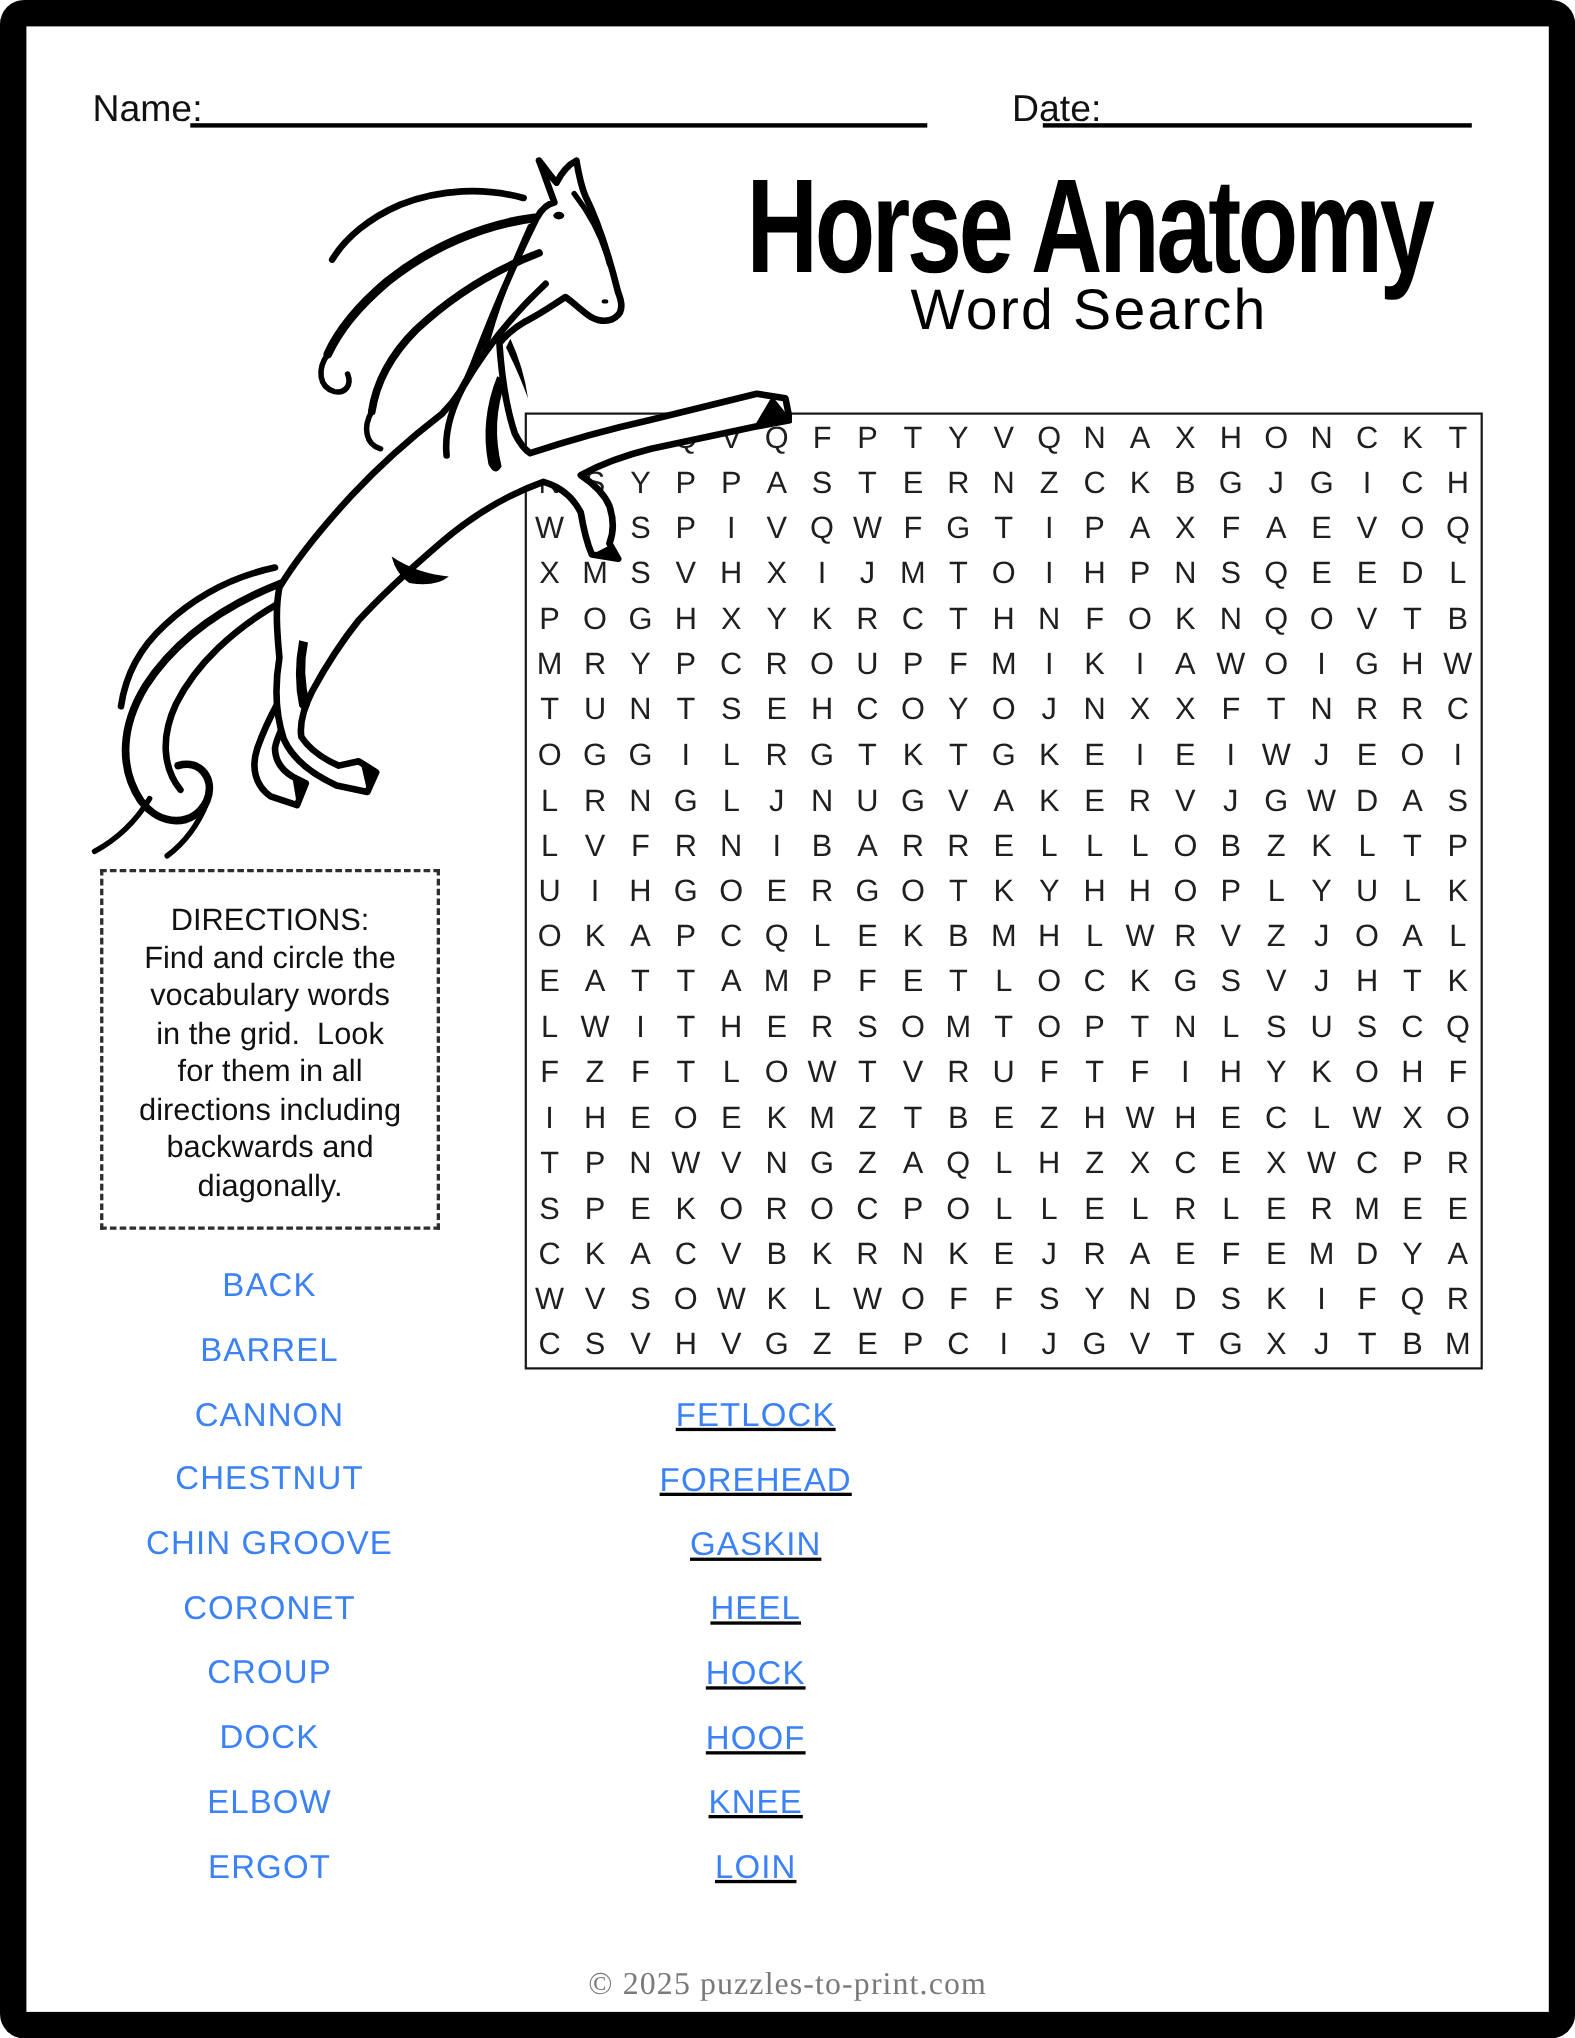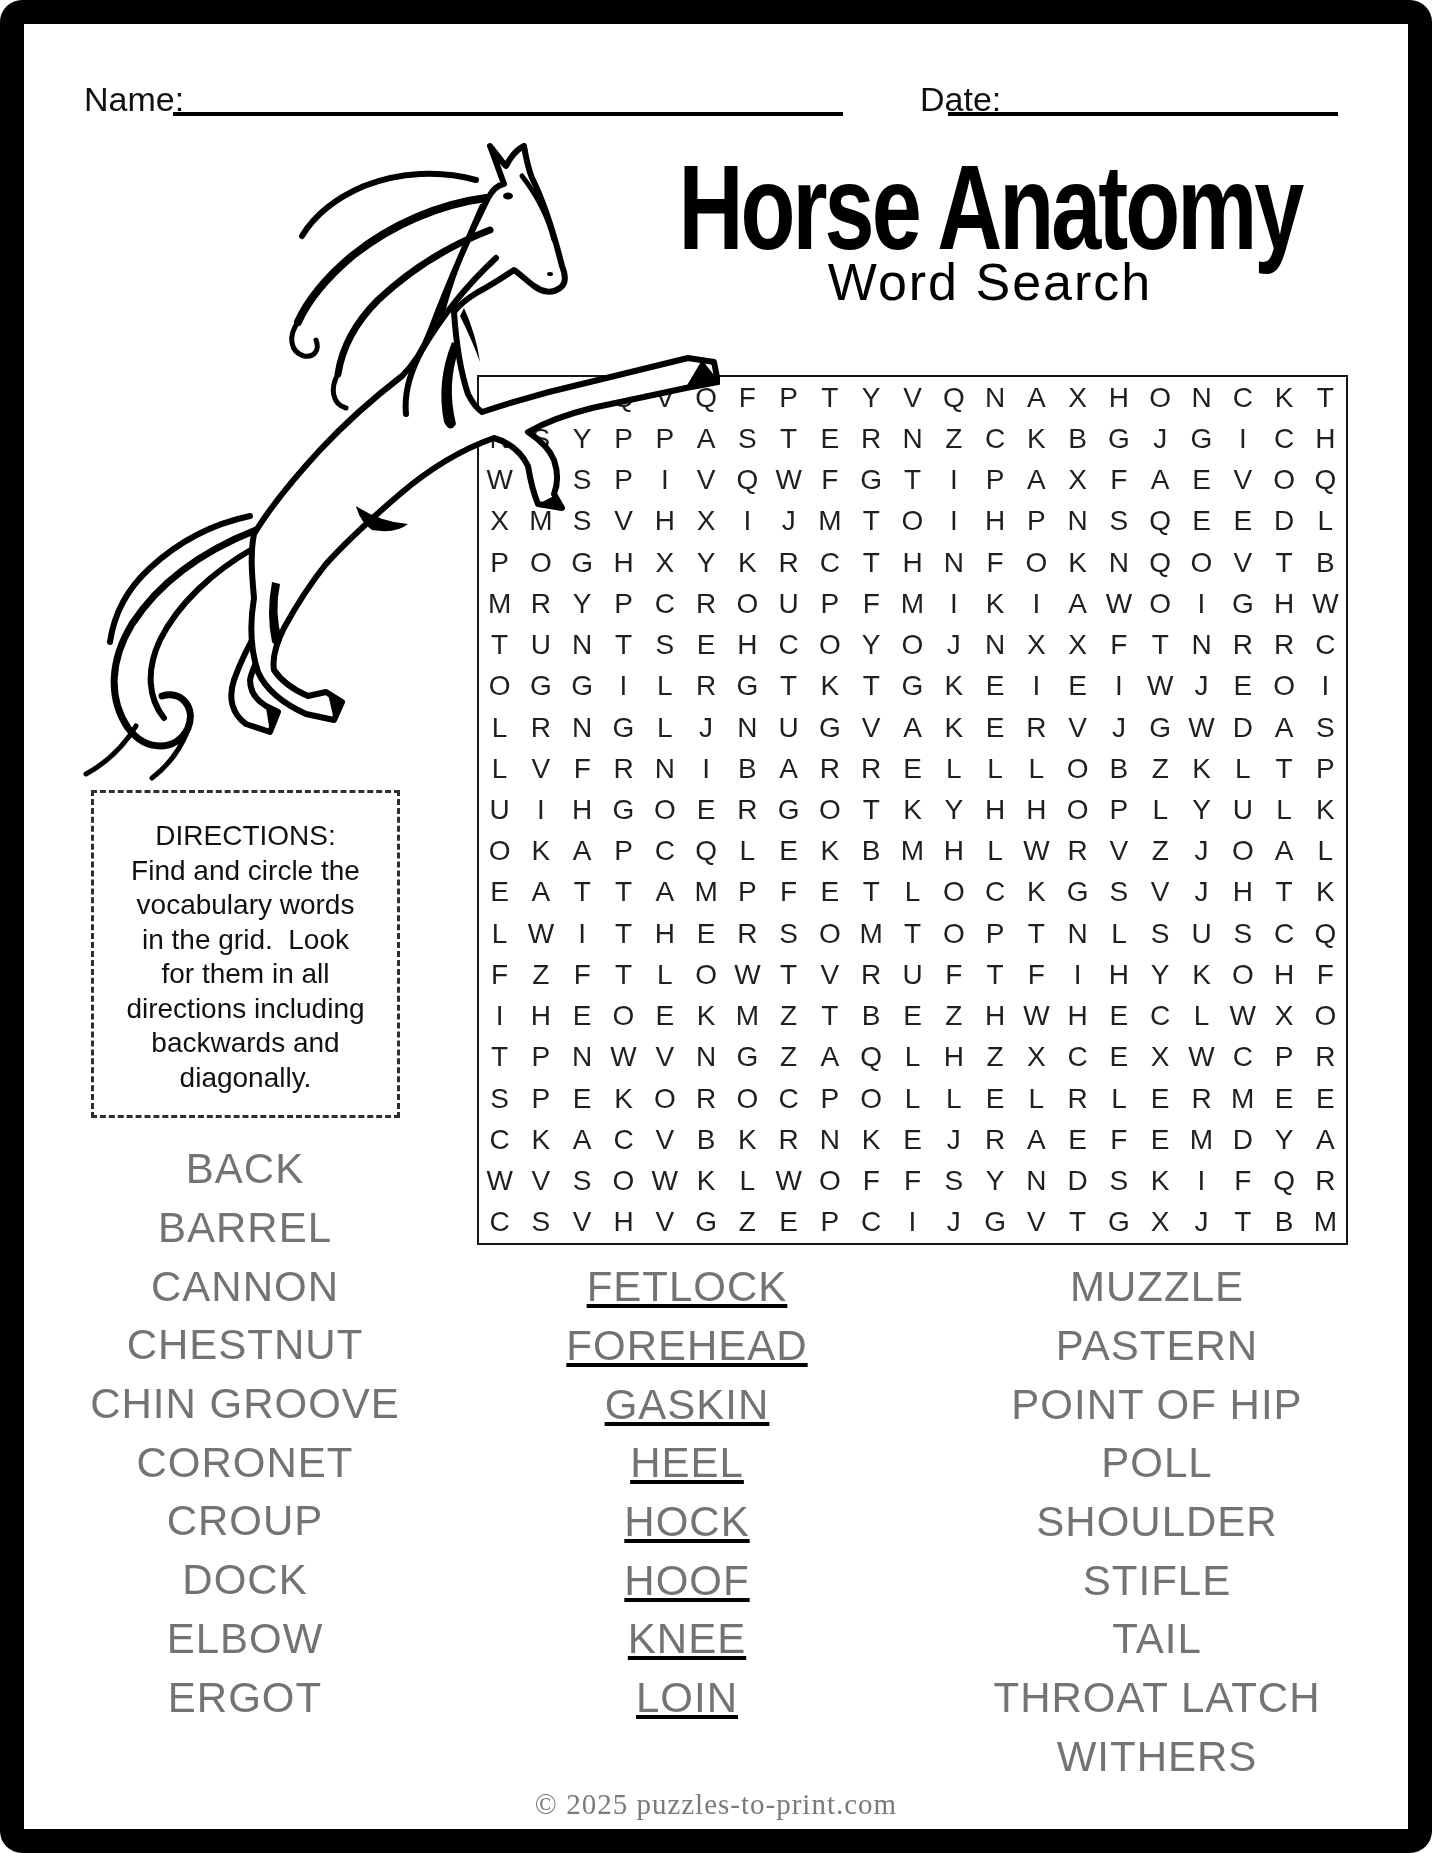--- a/index.html
+++ b/index.html
@@ -17,21 +17,21 @@
            border:2px solid #161616;display:grid;grid-template-columns:repeat(21,1fr);
            grid-template-rows:repeat(21,1fr);z-index:2;}
   .ws-cell{display:flex;align-items:center;justify-content:center;font-size:28px;color:#1f1f1f;}
   .horse{position:absolute;left:20px;top:90px;width:700px;height:700px;z-index:6;pointer-events:none;}
   .directions{position:absolute;left:91px;top:790px;width:309px;height:328px;box-sizing:border-box;
               border:3px dashed #2e2e2e;text-align:center;padding-top:26px;font-size:28px;
               line-height:34.5px;color:#111;}
   .dir-line{white-space:pre;}
   .word-col{position:absolute;width:340px;}
   .word-item{height:58.7px;display:flex;align-items:center;justify-content:center;
-             font-size:42px;letter-spacing:1px;color:#737373;white-space:pre;}
+             font-size:30px;letter-spacing:1px;color:#3b82f6;white-space:pre;}
   #col1{left:75px;top:1140px;}
   #col2{left:517px;top:1258px;text-decoration:underline;}
   #col3{left:987px;top:1258px;}
   .footer{position:absolute;left:0;top:1788px;width:100%;text-align:center;
           font-family:"Liberation Serif",serif;font-size:29px;color:#7a7a7a;letter-spacing:1px;}
 </style>
 </head>
 <body>
 
 <div class="page">
@@ -570,26 +570,15 @@
   <div class="word-col" id="col2">
       <div class="word-item">FETLOCK</div>
       <div class="word-item">FOREHEAD</div>
       <div class="word-item">GASKIN</div>
       <div class="word-item">HEEL</div>
       <div class="word-item">HOCK</div>
       <div class="word-item">HOOF</div>
       <div class="word-item">KNEE</div>
       <div class="word-item">LOIN</div>
     </div>
-  <div class="word-col" id="col3">
-      <div class="word-item">MUZZLE</div>
-      <div class="word-item">PASTERN</div>
-      <div class="word-item">POINT OF HIP</div>
-      <div class="word-item">POLL</div>
-      <div class="word-item">SHOULDER</div>
-      <div class="word-item">STIFLE</div>
-      <div class="word-item">TAIL</div>
-      <div class="word-item">THROAT LATCH</div>
-      <div class="word-item">WITHERS</div>
-    </div>
 
   <div class="footer">© 2025 puzzles-to-print.com</div>
 </div>
 
 </body></html>

